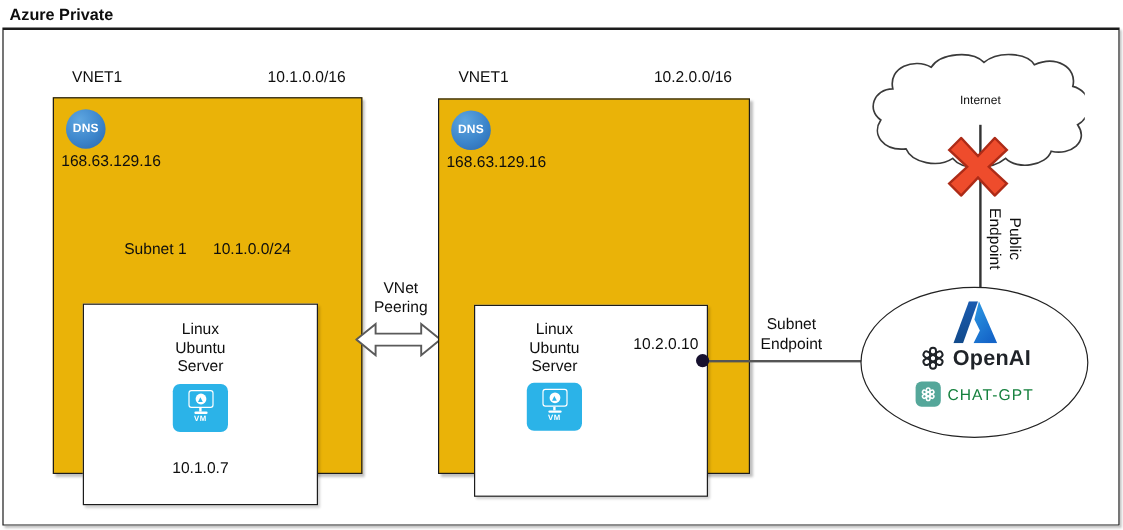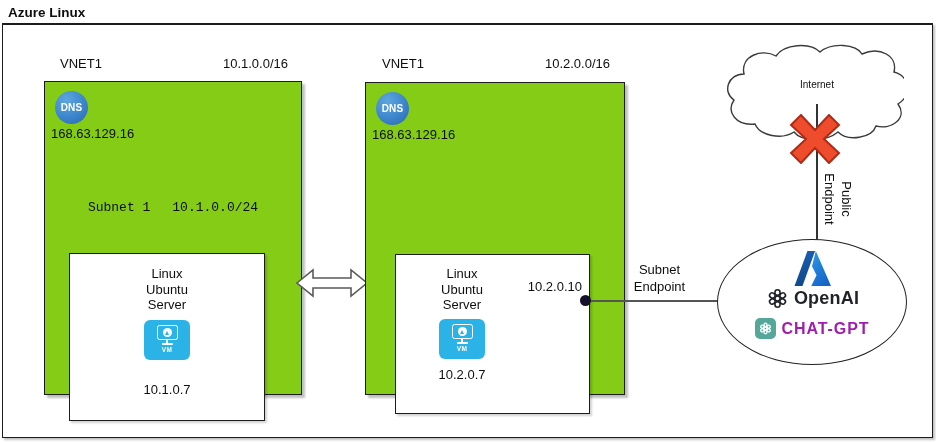--- a/index.html
+++ b/index.html
@@ -2,21 +2,21 @@
 <html><head>
 <meta charset="utf-8">
 <style>
   html,body{margin:0;padding:0;background:#fff;}
   .canvas{position:relative;width:936px;height:442px;background:#fff;overflow:hidden;
           font-family:"Liberation Sans",sans-serif;color:#0e0e0e;}
   .abs{position:absolute;}
   .title{left:8px;top:5px;font-size:13.5px;font-weight:bold;}
   .outer-box{left:2px;top:23px;width:929px;height:412px;border:1.5px solid #1c1c1c;border-top-width:2px;
              box-shadow:2px 2px 2px rgba(0,0,0,0.25);background:transparent;}
-  .vnet-box{border:1.4px solid #1c1c1c;background:#84cc16;box-shadow:2.5px 2.5px 2px rgba(0,0,0,0.25);}
+  .vnet-box{border:1.4px solid #1c1c1c;background:#eab308;box-shadow:2.5px 2.5px 2px rgba(0,0,0,0.25);}
   .subnet-box{border:1.3px solid #1c1c1c;background:#fff;box-shadow:2px 2px 2px rgba(0,0,0,0.18);margin-top:33px;}
   .lbl{font-size:13px;white-space:nowrap;}
   .vnet-label-row{display:flex;justify-content:space-between;}
   .subnet-label-row{display:flex;justify-content:center;gap:22px;}
   .dns-icon{width:33px;height:33px;border-radius:50%;
             background:radial-gradient(circle at 35% 28%,#5ea6e0 0%,#3c85cb 55%,#2a66ad 100%);
             display:flex;align-items:center;justify-content:center;}
   .dns-icon span{color:#fff;font-size:10px;font-weight:bold;letter-spacing:.2px;}
   .server-name{width:100%;text-align:center;font-size:13px;line-height:15.5px;}
   .vm-ip{width:100%;text-align:center;font-size:13px;}
@@ -36,43 +36,43 @@
   .pe-dot{width:11px;height:11px;border-radius:50%;background:#16102e;z-index:3;}
   .pub-line{width:1.6px;background:#333;z-index:2;}
   .rotated{transform:rotate(90deg);transform-origin:center center;z-index:2;}
   .ellipse{width:190px;height:126px;border-radius:50%;border:1.4px solid #222;background:#fff;z-index:4;
            display:flex;flex-direction:column;align-items:center;padding-top:11px;box-sizing:border-box;}
   .openai-row{display:flex;align-items:center;gap:4px;margin-top:0px;}
   .openai-word{font-size:18px;font-weight:bold;color:#1f2328;letter-spacing:.2px;}
   .chatgpt-row{display:flex;align-items:center;gap:6px;margin-top:7px;}
   .chatgpt-badge{width:21px;height:21px;border-radius:5px;background:#55A79A;
                  display:flex;align-items:center;justify-content:center;}
-  .chatgpt-word{font-size:16px;font-weight:bold;color:#a21caf;letter-spacing:.9px;}
+  .chatgpt-word{font-size:13px;font-weight:normal;color:#15803d;letter-spacing:.9px;}
   .internet-lbl{text-align:center;font-size:10px;z-index:2;}
   svg{display:block;}
 </style>
 </head>
 <body>
 
 <div class="canvas">
 
-  <div class="abs title">Azure Linux</div>
+  <div class="abs title">Azure Private</div>
   <div class="abs outer-box"></div>
 
   <div class="abs vnet-label-row" style="left:44px;top:56px;width:256px;">
     <span class="lbl" style="margin-left:16px;">VNET1</span>
     <span class="lbl" style="margin-right:12px;">10.1.0.0/16</span>
   </div>
   <div class="abs vnet-box" style="left:44px;top:81px;width:256px;height:312px;">
     <div class="abs dns-icon" style="left:10px;top:9px;">
       <span>DNS</span>
     </div>
     <div class="abs lbl" style="left:6px;top:44px;">168.63.129.16</div>
 
-    <div class="abs subnet-label-row" style="left:0;top:118px;width:100%;font-family:Liberation Mono, monospace;">
+    <div class="abs subnet-label-row" style="left:0;top:118px;width:100%;">
       <span class="lbl">Subnet 1</span>
       <span class="lbl">10.1.0.0/24</span>
     </div>
     <div class="abs subnet-box" style="left:24px;top:138px;width:194px;height:166px;">
       <div class="abs server-name" style="top:12px;">
         <span>Linux</span><br>
         <span>Ubuntu</span><br>
         <span>Server</span>
       </div>
       <div class="abs vm-icon" style="left:74px;top:66px;">
@@ -82,20 +82,24 @@
             </div>
           </div>
         <div class="vm-stem"></div>
         <div class="vm-base"></div>
         <div class="vm-badge">VM</div>
       </div>
       <div class="abs vm-ip" style="top:128px;">10.1.0.7</div>
     </div>
   </div>
 
+  <div class="abs peering-text" style="left:294px;top:232px;width:80px;">
+    <span>VNet</span><br>
+    <span>Peering</span>
+  </div>
   <svg class="abs" style="left:296px;top:268px;" width="72" height="30" viewBox="0 0 72 30">
     <polygon points="1,15 17,2 17,10 55,10 55,2 71,15 55,28 55,20 17,20 17,28" fill="#ffffff" stroke="#5a5a5a" stroke-width="1.6"></polygon>
   </svg>
 
   <div class="abs vnet-label-row" style="left:365px;top:56px;width:258px;">
     <span class="lbl" style="margin-left:17px;">VNET1</span>
     <span class="lbl" style="margin-right:13px;">10.2.0.0/16</span>
   </div>
   <div class="abs vnet-box" style="left:365px;top:82px;width:258px;height:311px;">
     <div class="abs dns-icon" style="left:10px;top:9px;">
@@ -112,21 +116,20 @@
       <div class="abs vm-icon" style="left:43px;top:64px;">
         <div class="vm-screen">
             <div class="vm-circle">
               <i></i>
             </div>
           </div>
         <div class="vm-stem"></div>
         <div class="vm-base"></div>
         <div class="vm-badge">VM</div>
       </div>
-      <div class="abs vm-ip" style="left:0;top:112px;width:132px;">10.2.0.7</div>
     </div>
   </div>
 
   <div class="abs lbl" style="left:518px;top:279px;width:64px;text-align:right;">10.2.0.10</div>
   <div class="abs pe-line" style="left:586px;top:300px;width:140px;"></div>
   <div class="abs pe-dot" style="left:580px;top:295px;"></div>
   <div class="abs two-line" style="left:612px;top:261px;width:95px;">
     <span>Subnet</span><br>
     <span>Endpoint</span>
   </div>

